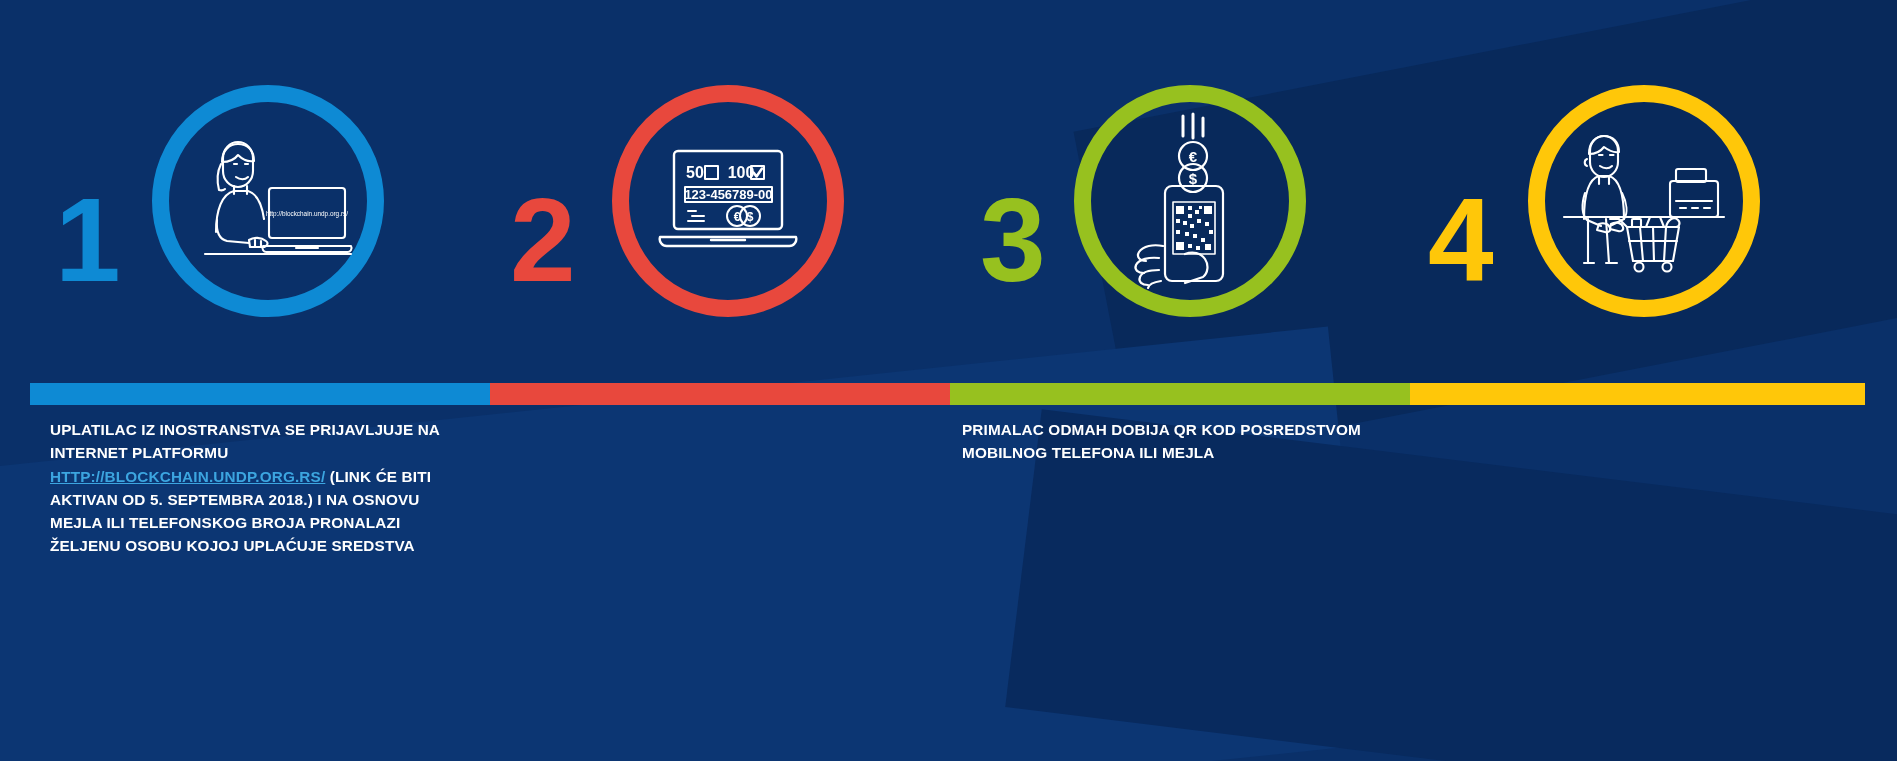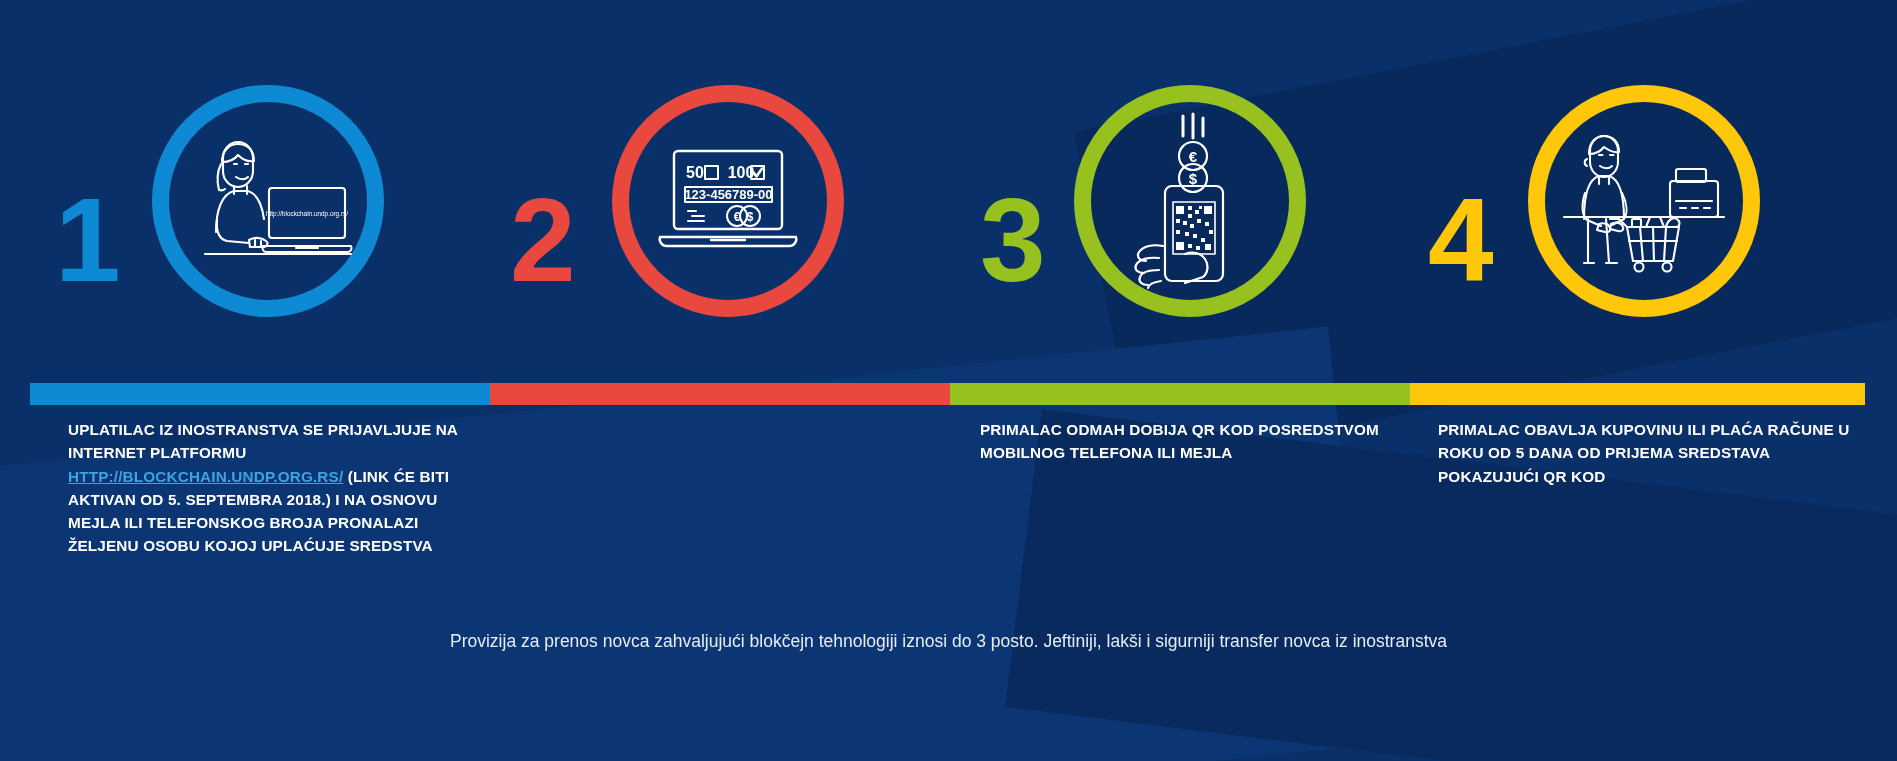--- a/index.html
+++ b/index.html
@@ -104,21 +104,20 @@
   }
   .caption {
     position: absolute;
     top: 0;
     color: #ffffff;
     font-size: 15.3px;
     font-weight: 700;
     line-height: 1.52;
     letter-spacing: 0.15px;
     text-transform: uppercase;
-    margin-left: 18px;
   }
   .caption .link { color: #3ca5e0; }
 
   
   .footer-note {
     position: absolute;
     left: 0; right: 0;
     top: 628px;
     text-align: center;
     color: #e7edf6;
@@ -313,21 +312,19 @@
   <div class="captions">
 
     <div class="caption" style="left:50px; width:420px;">
       <span>UPLATILAC IZ INOSTRANSTVA SE PRIJAVLJUJE NA INTERNET</span>
       <span>PLATFORMU </span><a class="link" href="#">HTTP://BLOCKCHAIN.UNDP.ORG.RS/</a><span> (LINK ĆE BITI AKTIVAN OD 5. SEPTEMBRA 2018.) I NA OSNOVU MEJLA ILI TELEFONSKOG BROJA PRONALAZI ŽELJENU OSOBU KOJOJ UPLAĆUJE SREDSTVA</span>
     </div>
 
 
     <div class="caption" style="left:962px; width:420px;">PRIMALAC ODMAH DOBIJA QR KOD POSREDSTVOM MOBILNOG TELEFONA ILI MEJLA</div>
 
-    <div class="caption" style="left:1420px; width:425px;">PRIMALAC OBAVLJA KUPOVINU ILI PLAĆA RAČUNE U ROKU OD 5 DANA OD PRIJEMA SREDSTAVA POKAZUJUĆI QR KOD</div>
 
   </div>
 
   <div class="footer-note">
-    <span class="line">Provizija za prenos novca zahvaljujući blokčejn tehnologiji iznosi do 3 posto. Jeftiniji, lakši i sigurniji transfer novca iz inostranstva</span>
   </div>
 
 </div>
 
 </body></html>

